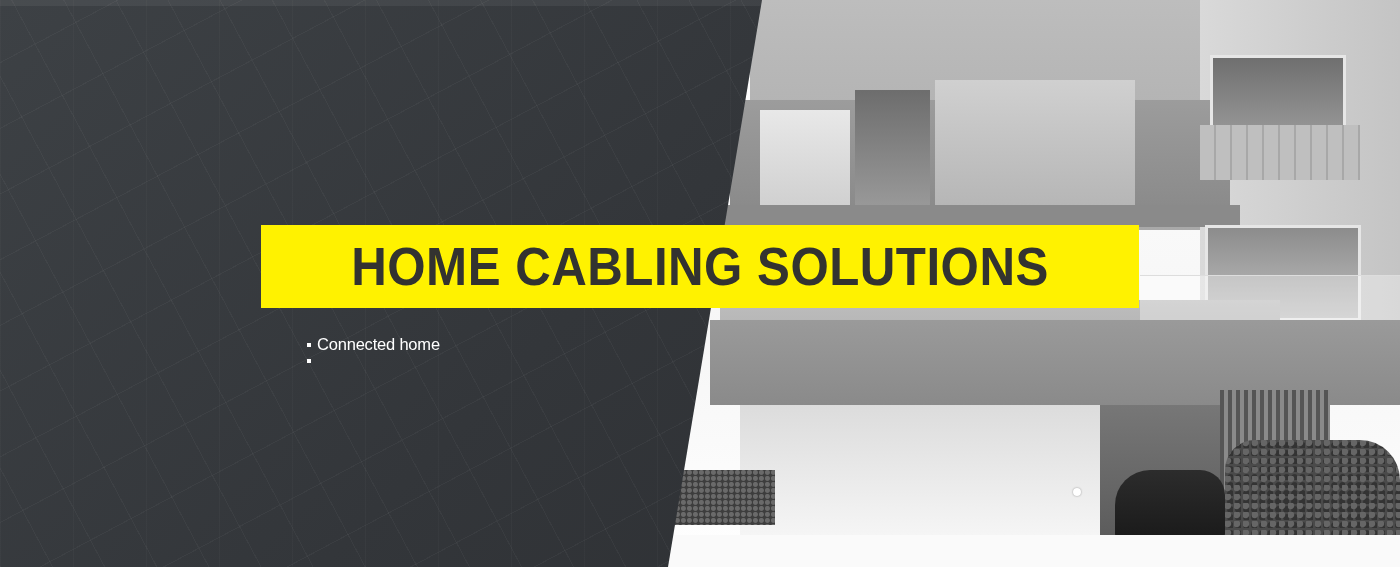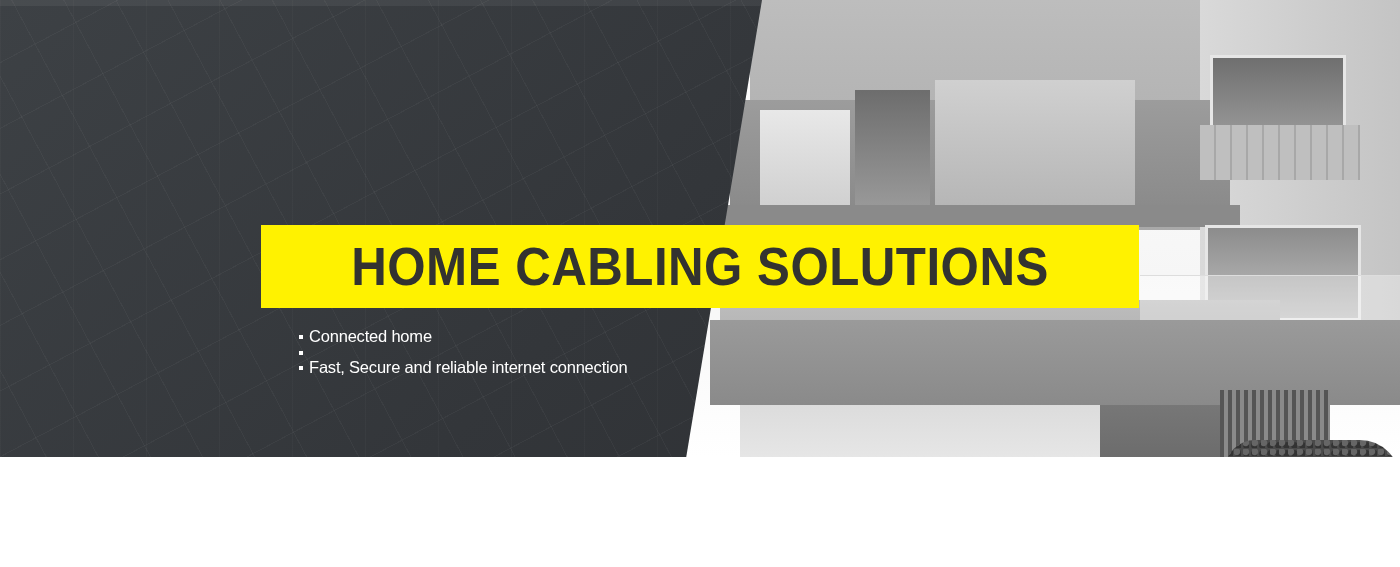--- a/index.html
+++ b/index.html
@@ -1,17 +1,17 @@
 <!DOCTYPE html>
 <html><head>
 <meta charset="utf-8">
 <style>
   html, body { margin: 0; padding: 0; }
   body { width: 1400px; height: 567px; overflow: hidden; background: #fff; font-family: "Liberation Sans", sans-serif; }
-  .banner { position: relative; width: 1400px; height: 457px; overflow: hidden; background: #7f1d1d; }
+  .banner { position: relative; width: 1400px; height: 567px; overflow: hidden; background: #7f1d1d; }
 
   
   .house-area { position: absolute; inset: 0; background: linear-gradient(180deg, #ffffff 0%, #f6f6f6 60%, #ffffff 100%); }
   .house { position: absolute; left: 720px; top: 0; width: 680px; height: 567px; }
   .h-block { position: absolute; }
   .wall-top { left: 30px; top: 0; width: 490px; height: 230px; background: linear-gradient(180deg,#bdbdbd,#a9a9a9); }
   .wall-right { left: 480px; top: 0; width: 200px; height: 400px; background: linear-gradient(90deg,#d9d9d9,#c4c4c4); }
   .floor1 { left: 10px; top: 100px; width: 500px; height: 110px; background: linear-gradient(180deg,#9c9c9c,#8a8a8a); }
   .room1 { left: 40px; top: 110px; width: 90px; height: 100px; background: linear-gradient(180deg,#e8e8e8,#cfcfcf); }
   .room2 { left: 135px; top: 90px; width: 75px; height: 120px; background: linear-gradient(180deg,#6d6d6d,#9a9a9a); }
@@ -42,21 +42,21 @@
       repeating-linear-gradient(90deg, rgba(255,255,255,0.025) 0 1px, transparent 1px 73px),
       linear-gradient(135deg, #3d4145 0%, #33363a 45%, #2a2c2f 100%);
   }
   .top-strip { position: absolute; left: 0; top: 0; width: 1400px; height: 6px; background: rgba(255,255,255,0.06); clip-path: polygon(0 0, 762px 0, 761px 6px, 0 6px); }
 
   
   .title-band { position: absolute; left: 261px; top: 225px; width: 878px; height: 83px; background: #fff200; display: flex; align-items: center; justify-content: center; }
   .title-text { font-family: "Liberation Sans", sans-serif; font-weight: 700; font-size: 53px; color: #333330; letter-spacing: 0.5px; transform: scaleX(0.93); white-space: nowrap; }
 
   
-  .features { position: absolute; left: 299px; top: 324px; margin: 0; padding: 0; list-style: none; }
+  .features { position: absolute; left: 299px; top: 324px; margin: 8px; padding: 0; list-style: none; }
   .feature { font-family: "Liberation Sans", sans-serif; font-size: 16.5px; color: #ffffff; line-height: 24.5px; display: flex; align-items: center; white-space: nowrap; letter-spacing: -0.2px; }
   .bullet { display: inline-block; width: 4px; height: 4px; background: #ffffff; margin-right: 6px; margin-top: 2px; }
 </style>
 </head>
 <body>
 
 <div class="banner">
 
   <div class="house-area">
     <div class="house">
@@ -93,19 +93,15 @@
   </div>
 
   <ul class="features">
     <li class="feature">
       <span class="bullet"></span>
       <span>Connected home</span>
     </li>
     <li class="feature">
       <span class="bullet"></span>
     </li>
-    <li class="feature">
-      <span class="bullet"></span>
-      <span>Fast, Secure and reliable internet connection</span>
-    </li>
   </ul>
 
 </div>
 
 </body></html>

